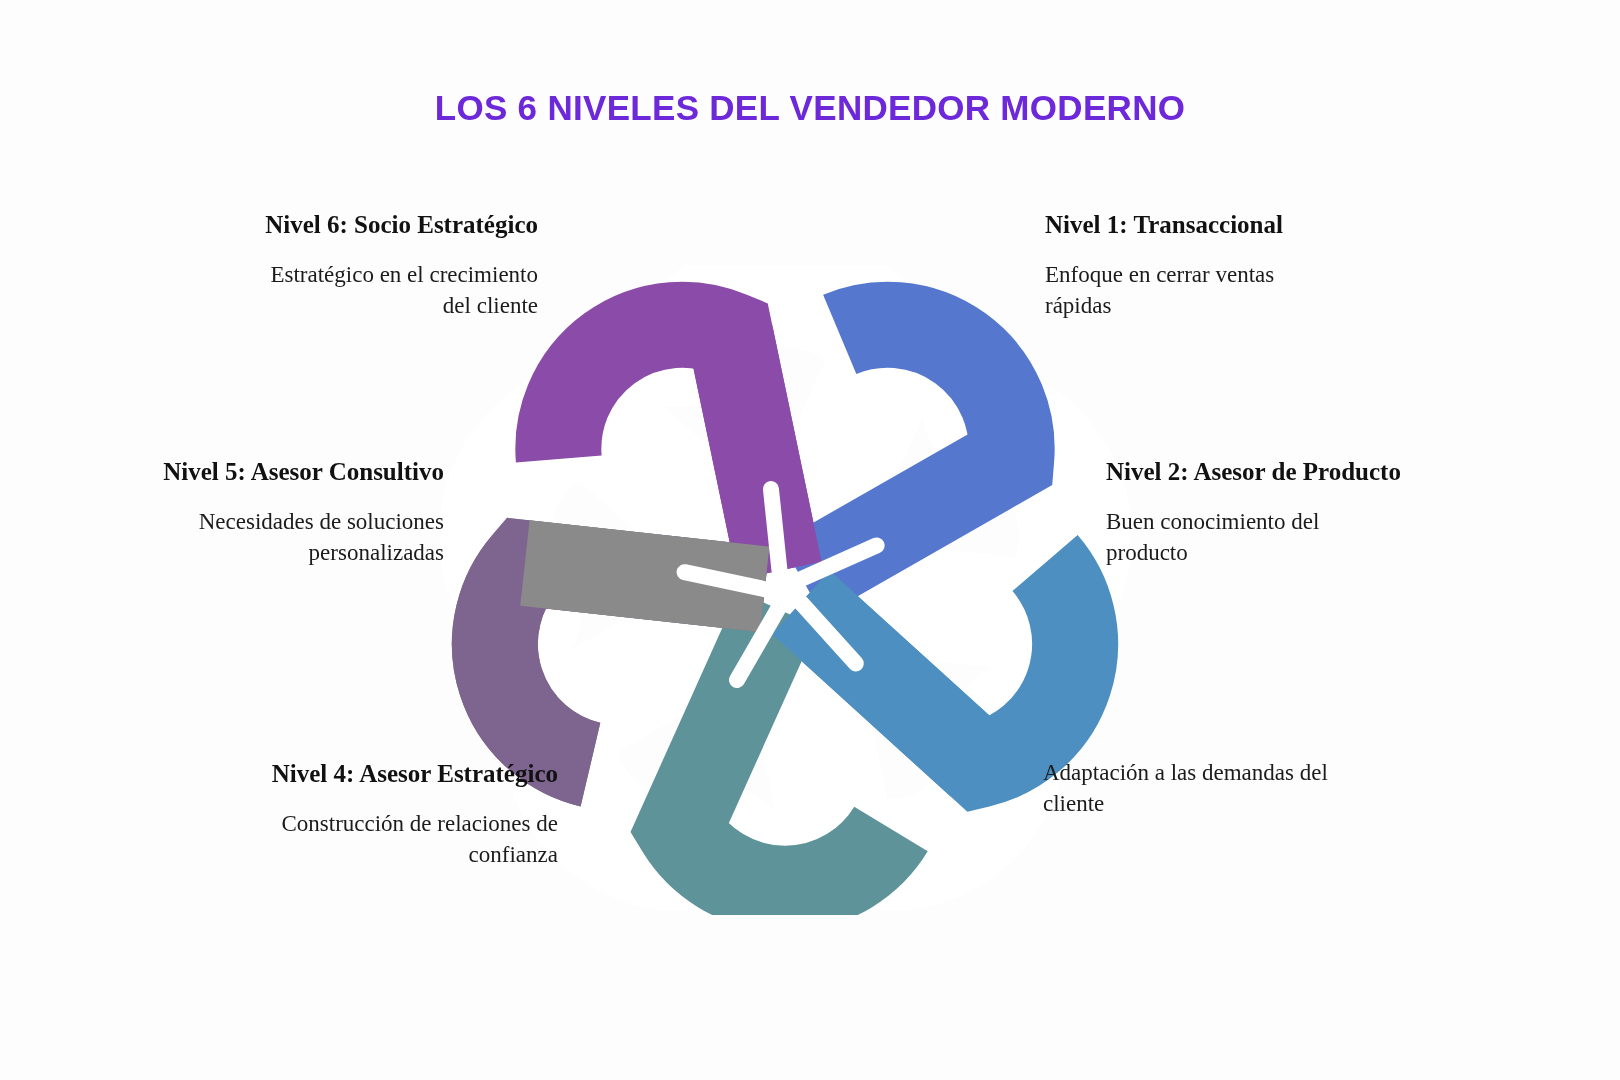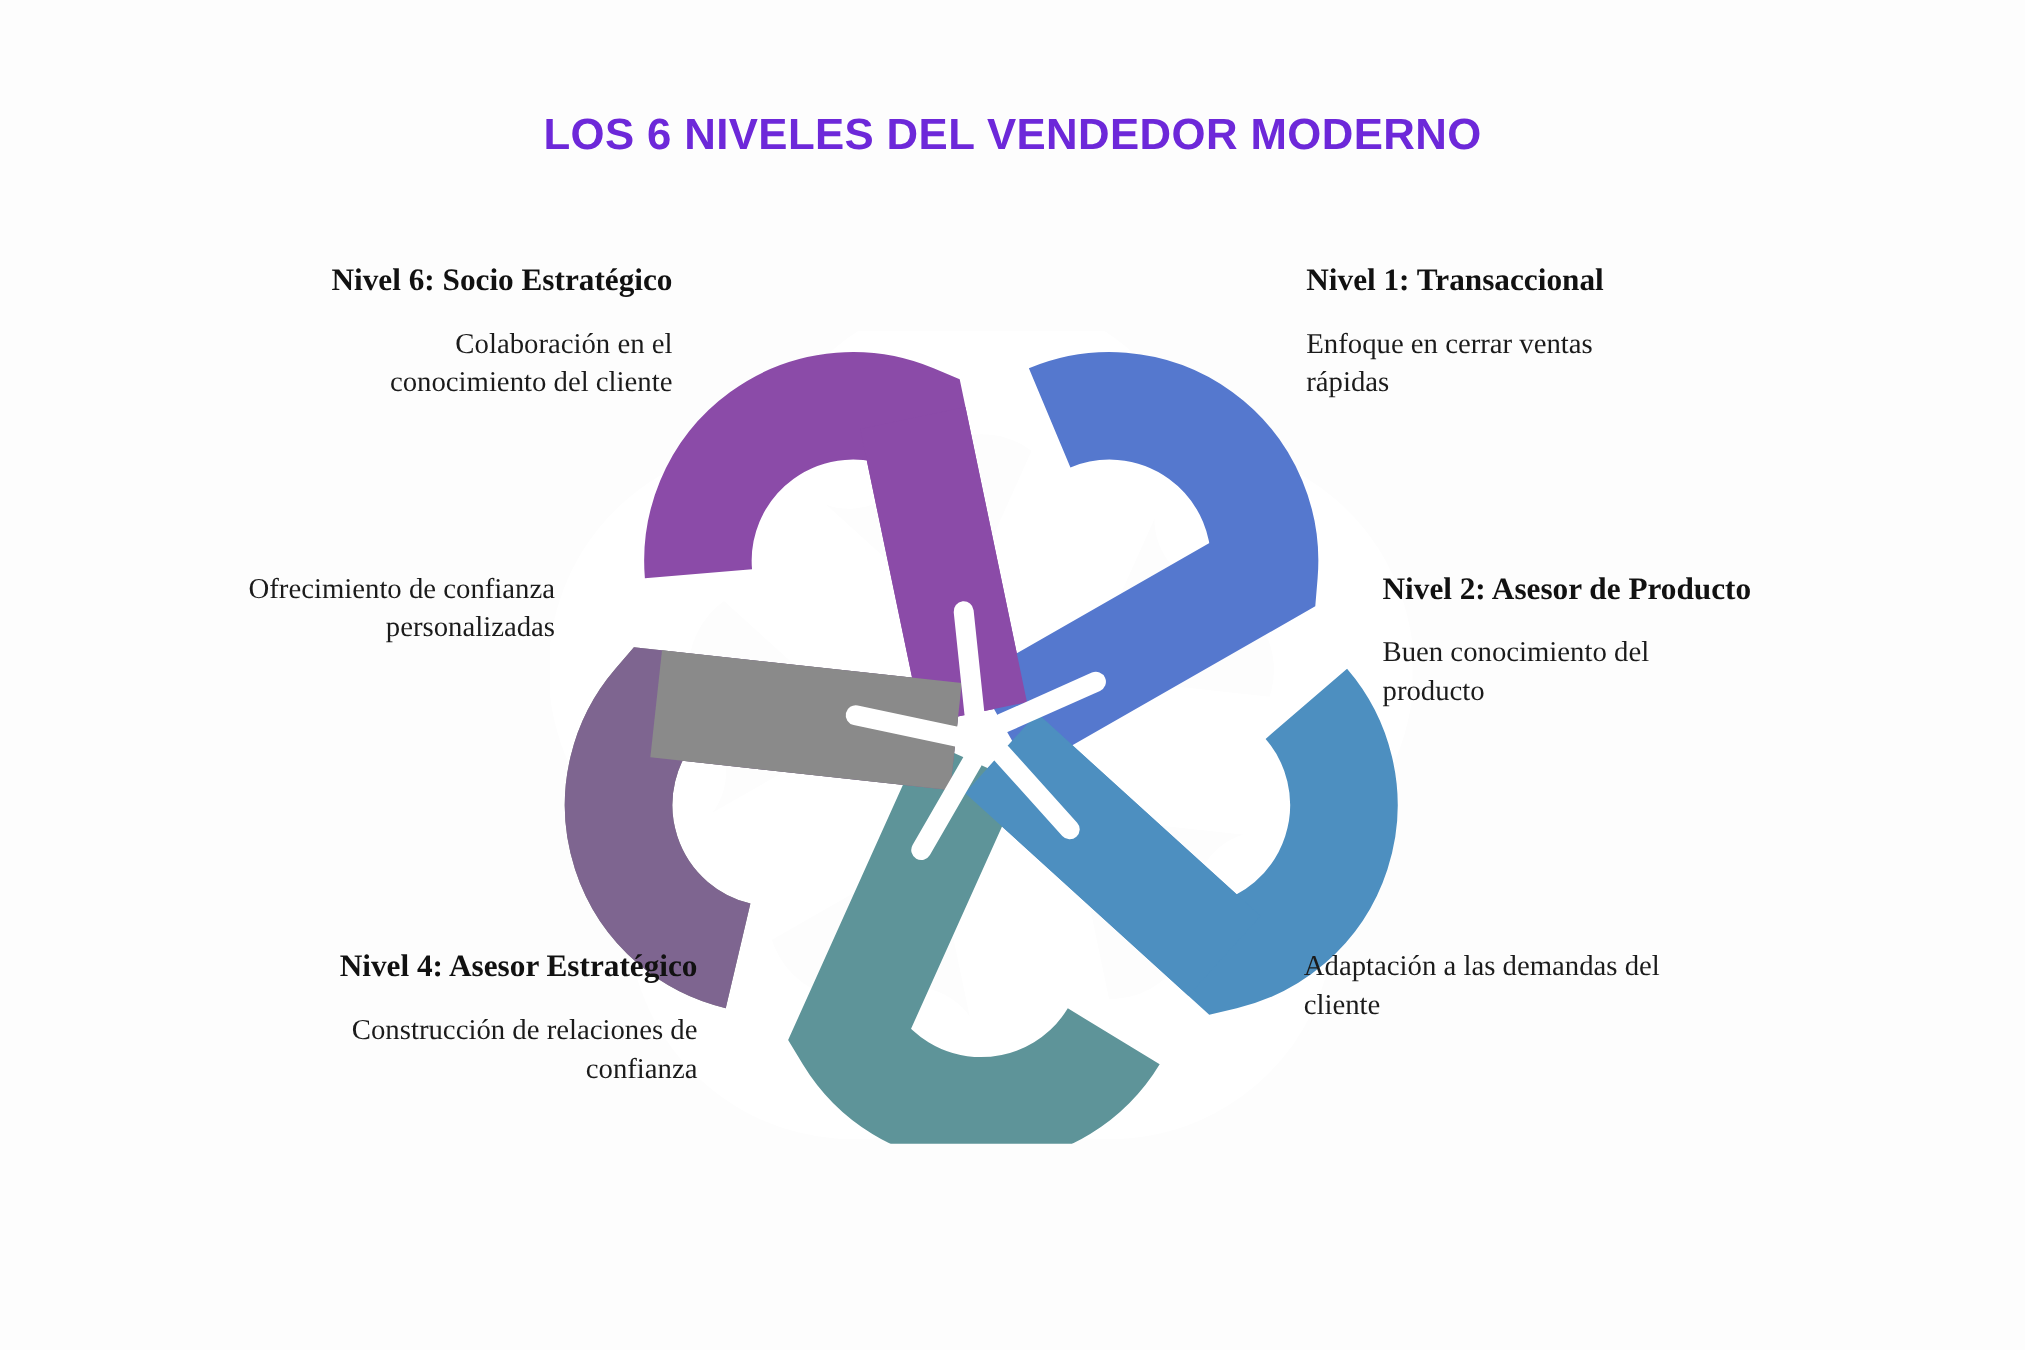--- a/index.html
+++ b/index.html
@@ -189,21 +189,22 @@
   <div class="callout right c-n3">
     <p class="c-desc">Adaptación a las demandas del cliente</p>
   </div>
 
   <div class="callout left c-n4">
     <p class="c-title">Nivel 4: Asesor Estratégico</p>
     <p class="c-desc">Construcción de relaciones de confianza</p>
   </div>
 
   <div class="callout left c-n5">
-    <p class="c-desc">Ofrecimiento de confianza personalizadas</p>
+    <p class="c-title">Nivel 5: Asesor Consultivo</p>
+    <p class="c-desc">Necesidades de soluciones personalizadas</p>
   </div>
 
   <div class="callout left c-n6">
     <p class="c-title">Nivel 6: Socio Estratégico</p>
-    <p class="c-desc">Colaboración en el conocimiento del cliente</p>
+    <p class="c-desc">Estratégico en el crecimiento del cliente</p>
   </div>
 
 </div>
 
 </body></html>

